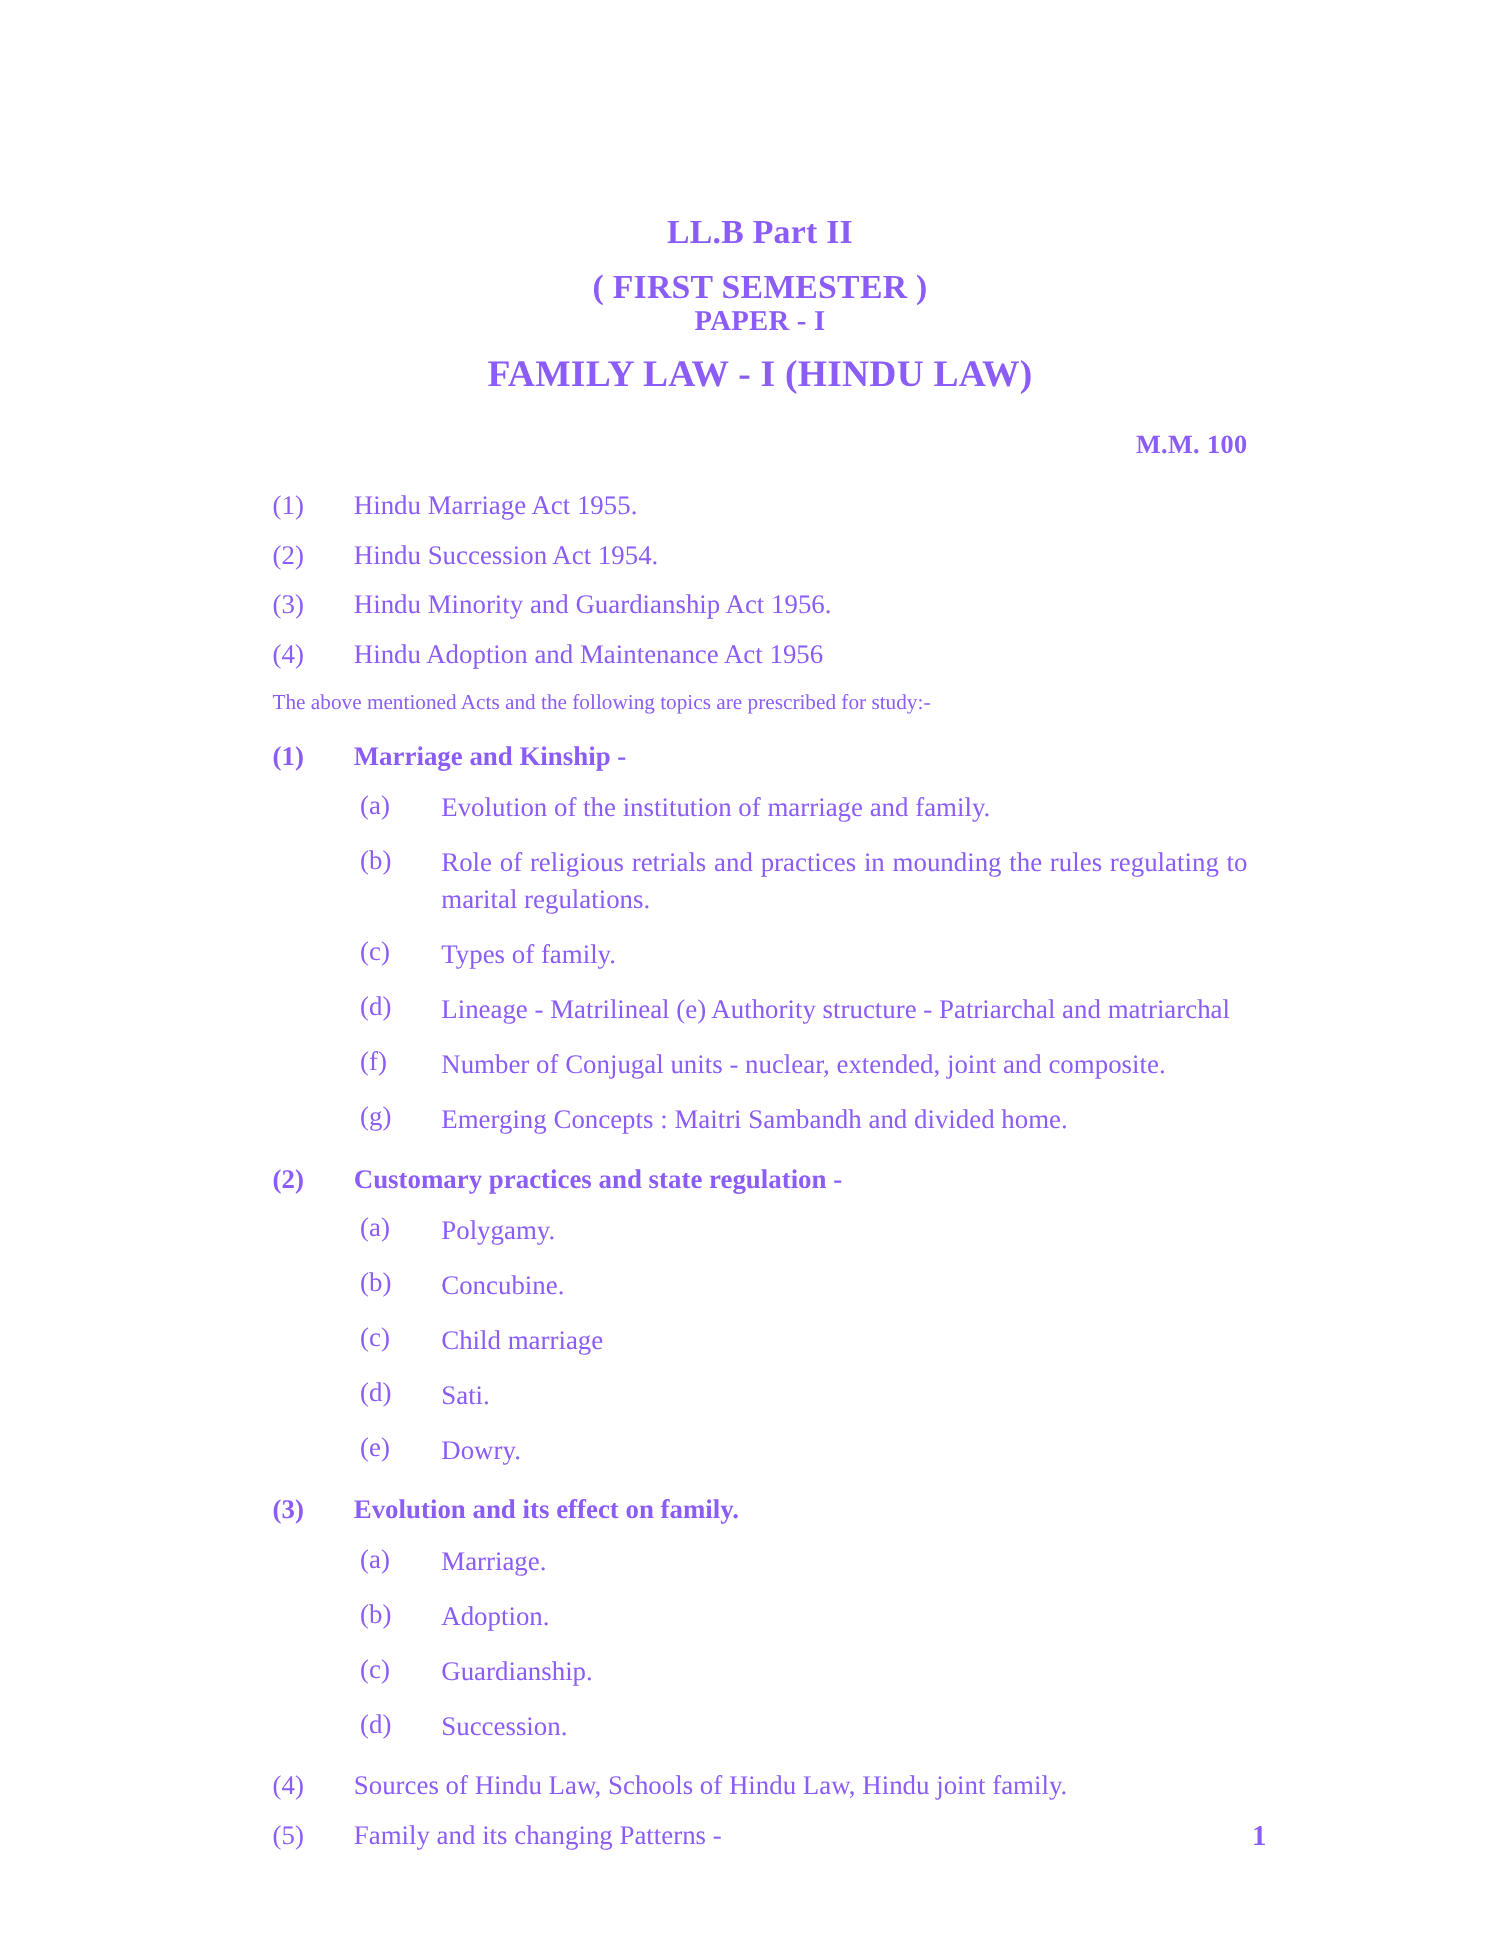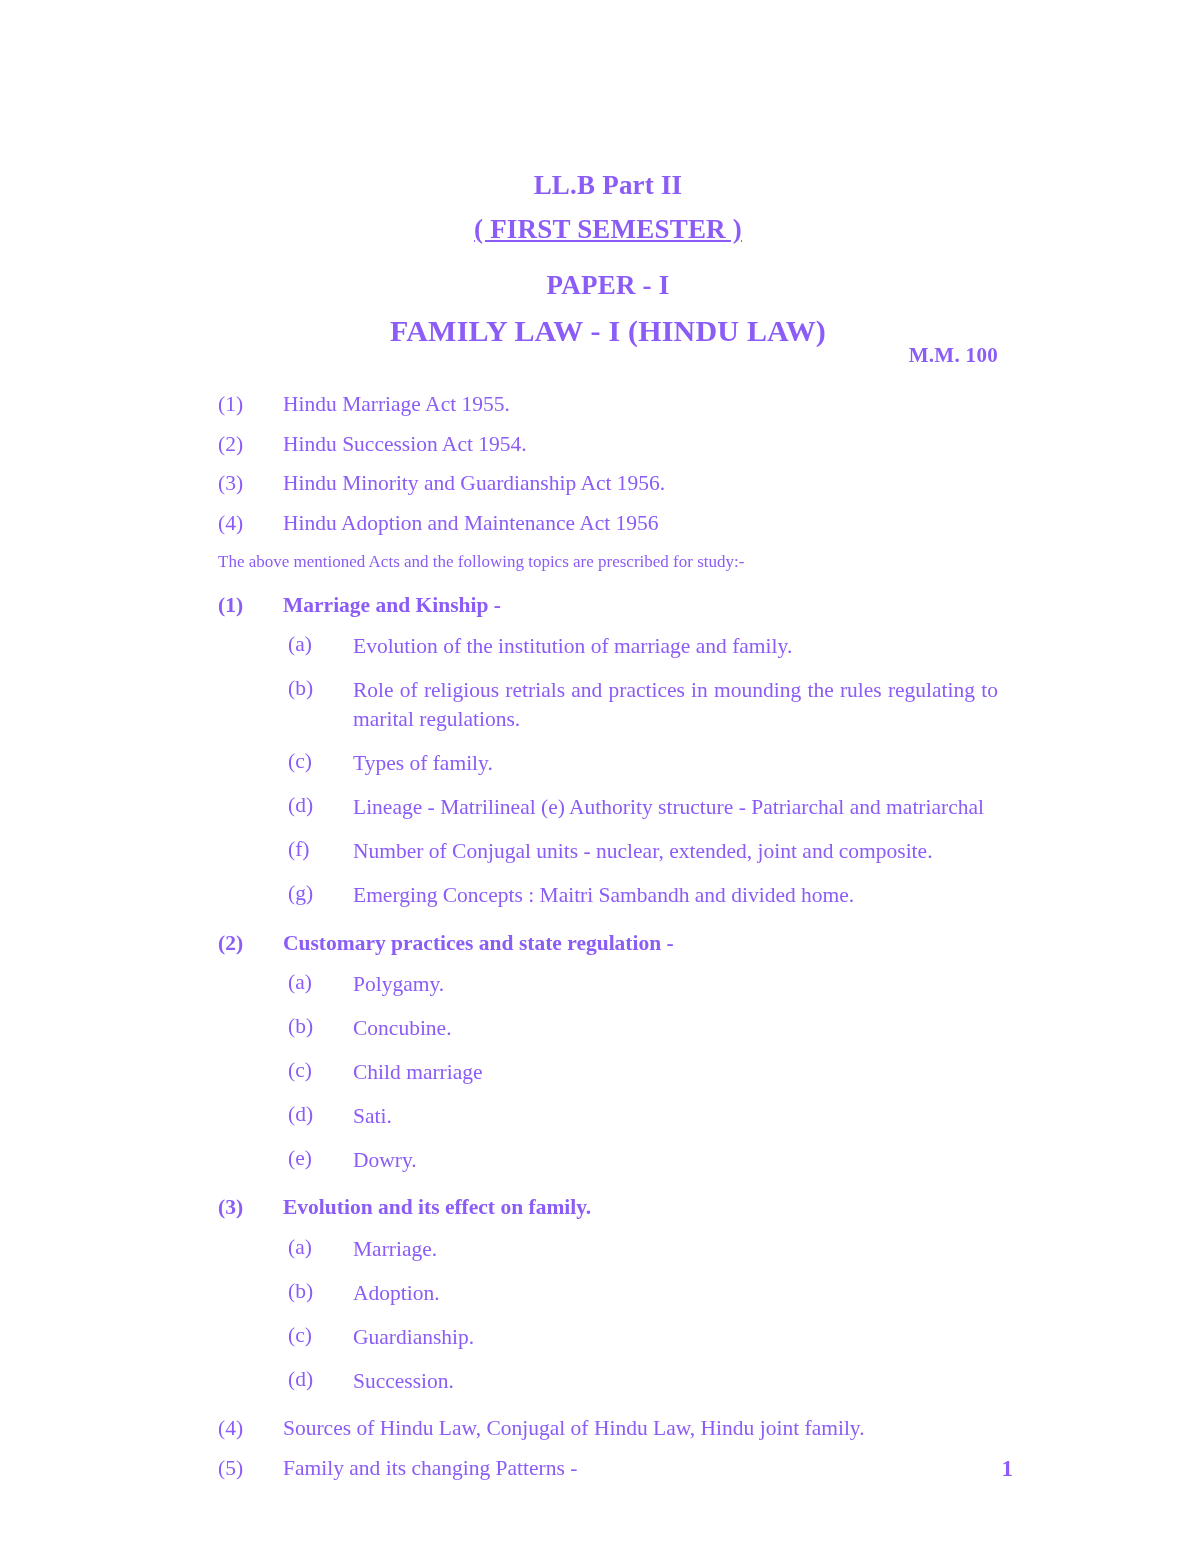--- a/index.html
+++ b/index.html
@@ -24,22 +24,22 @@
     top: 172px;
     width: 780px;
     text-align: center;
   }
   .title-line {
     font-weight: bold;
     line-height: 1.0;
     letter-spacing: 0.2px;
   }
   .title-1 { font-size: 27px; margin-bottom: 17px; }
-  .title-2 { font-size: 27px; margin-bottom: 29px; text-decoration: underline; }
-  .title-3 { font-size: 27px; margin-bottom: 17px; }
+  .title-2 { font-size: 27px; margin-bottom: 2px; }
+  .title-3 { font-size: 23px; margin-bottom: 17px; }
   .title-4 { font-size: 30px; }
 
   .marks {
     position: absolute;
     left: 0;
     top: 171px;
     width: 780px;
     text-align: right;
     font-size: 21px;
     font-weight: bold;
@@ -227,21 +227,21 @@
       </div>
       <div class="subrow">
         <span class="marker">(d)</span>
         <span class="body">Succession.</span>
       </div>
     </div>
 
     <div class="gap-before">
       <div class="row">
         <span class="marker">(4)</span>
-        <span class="body">Sources of Hindu Law, Conjugal of Hindu Law, Hindu joint family.</span>
+        <span class="body">Sources of Hindu Law, Schools of Hindu Law, Hindu joint family.</span>
       </div>
       <div class="row">
         <span class="marker">(5)</span>
         <span class="body">Family and its changing Patterns -</span>
       </div>
     </div>
 
   </div>
 
   <div class="page-number">1</div>

